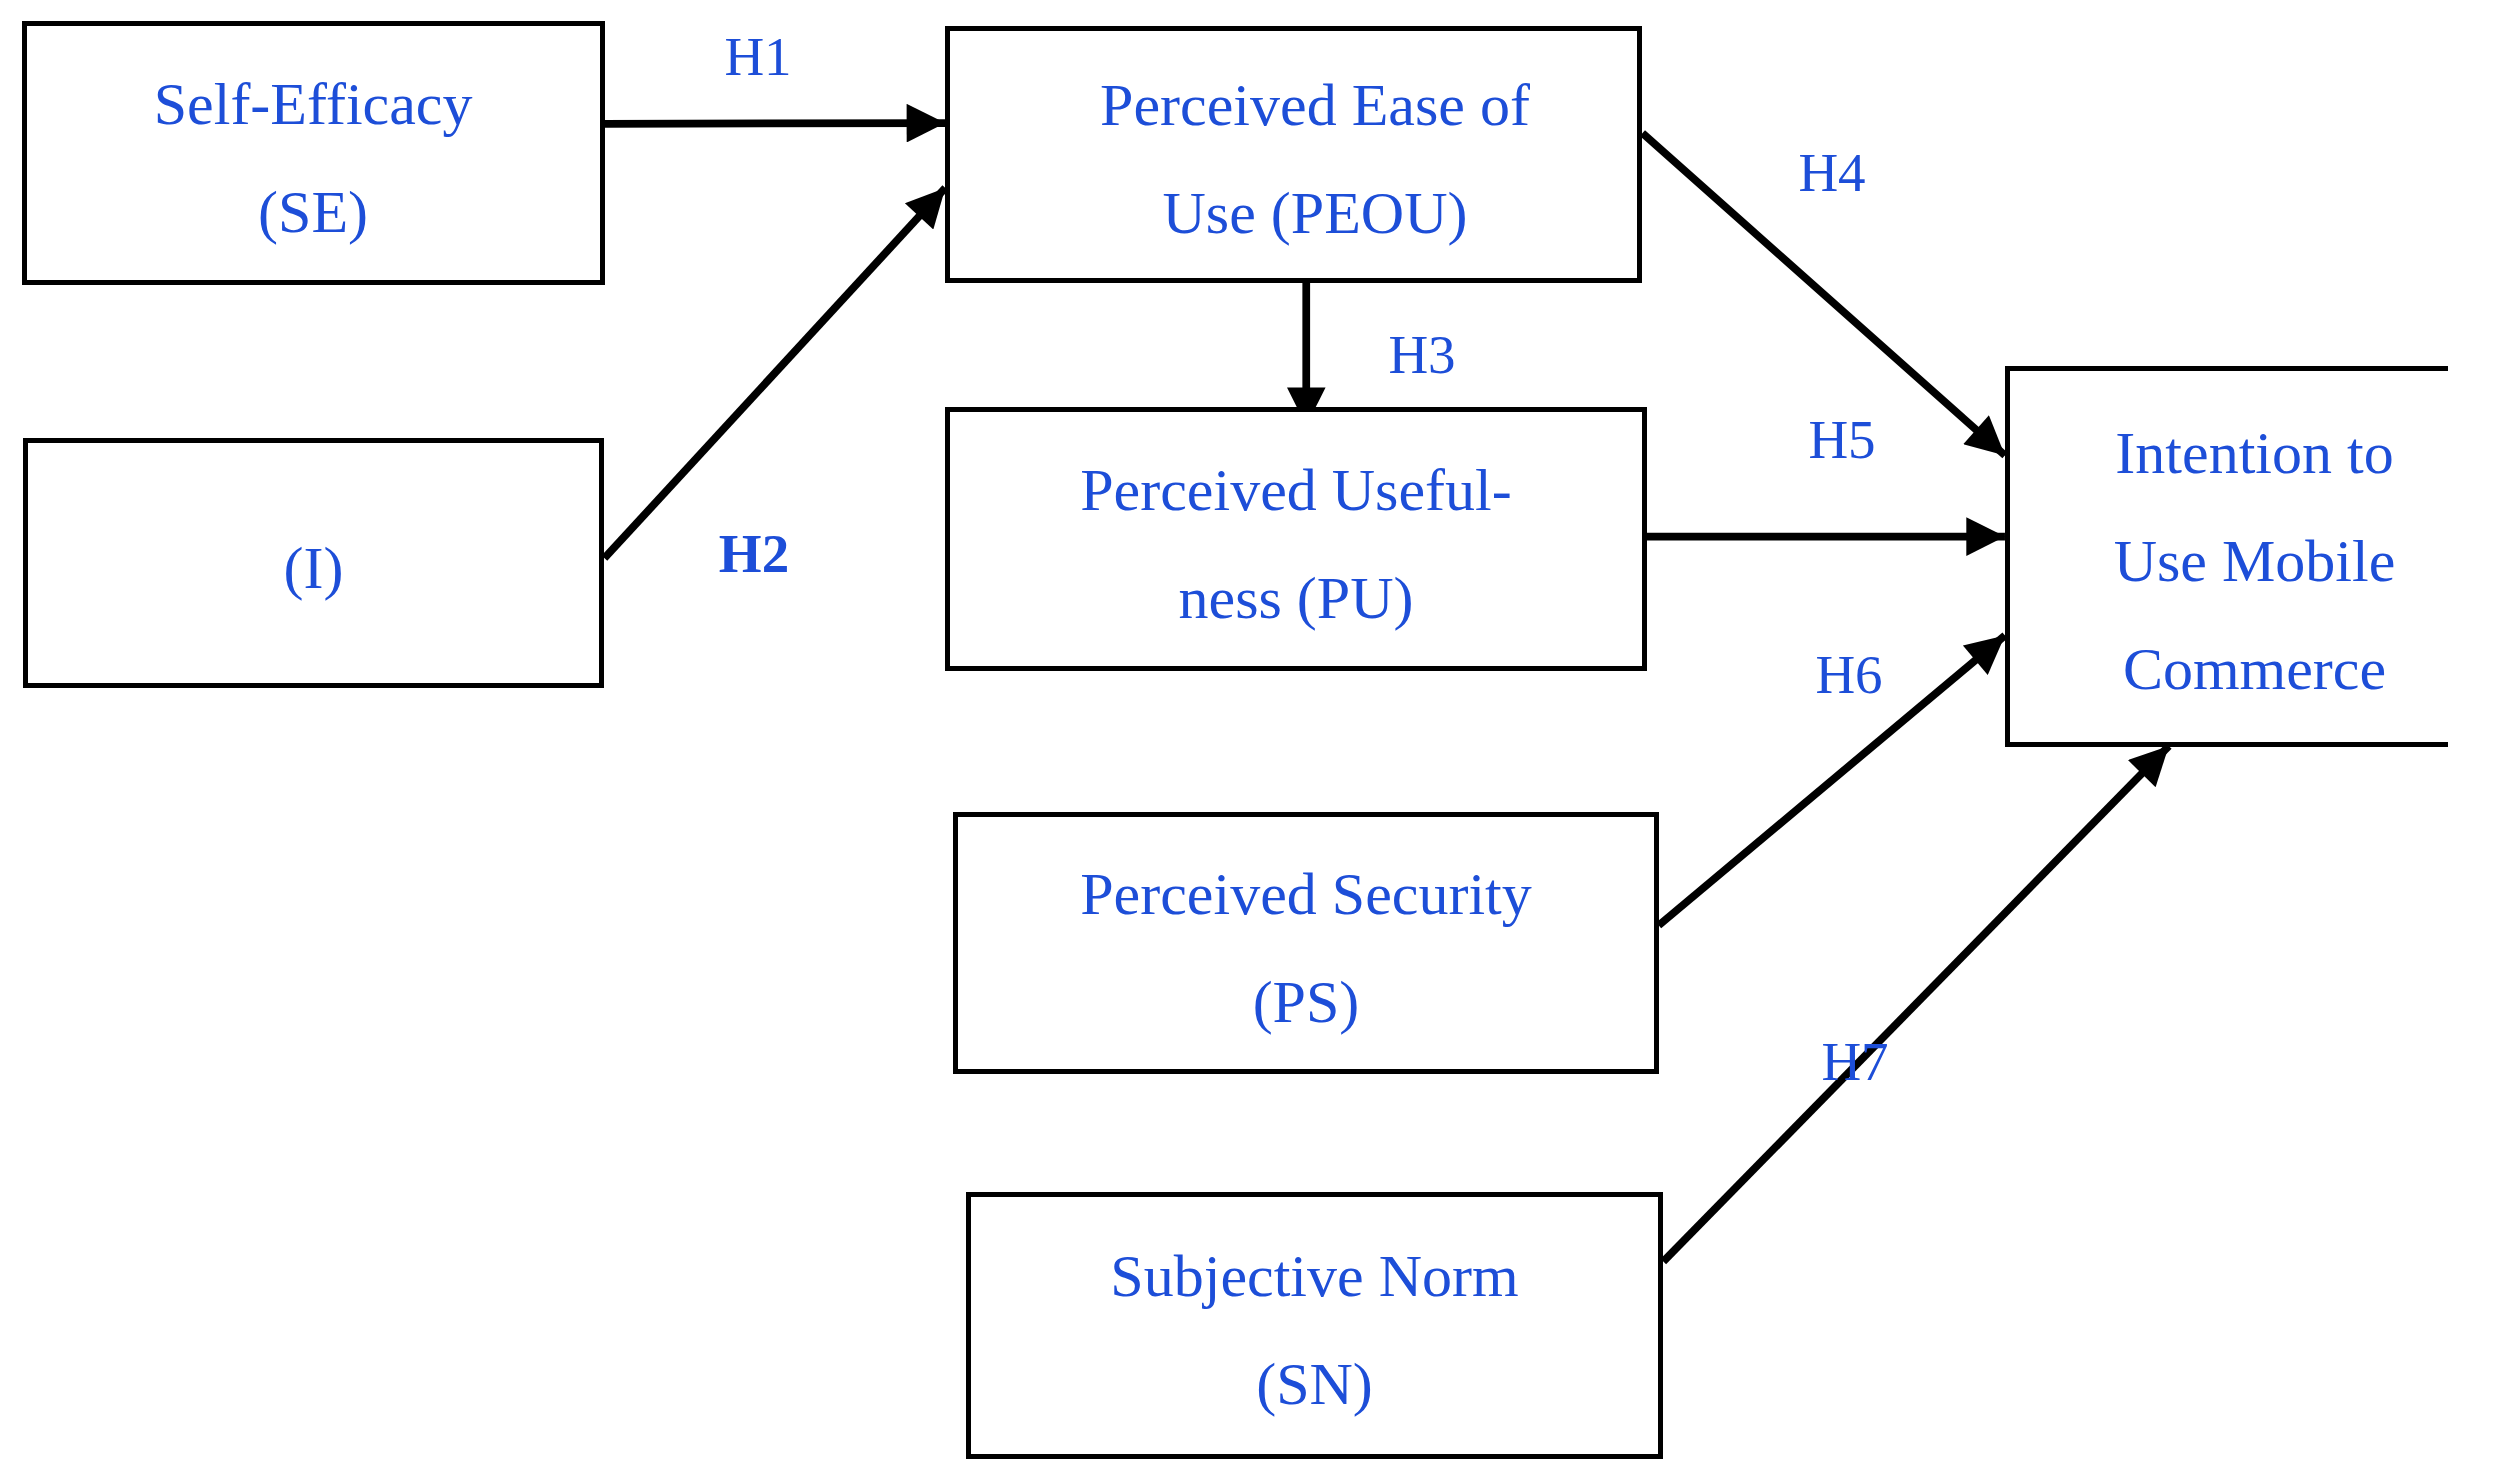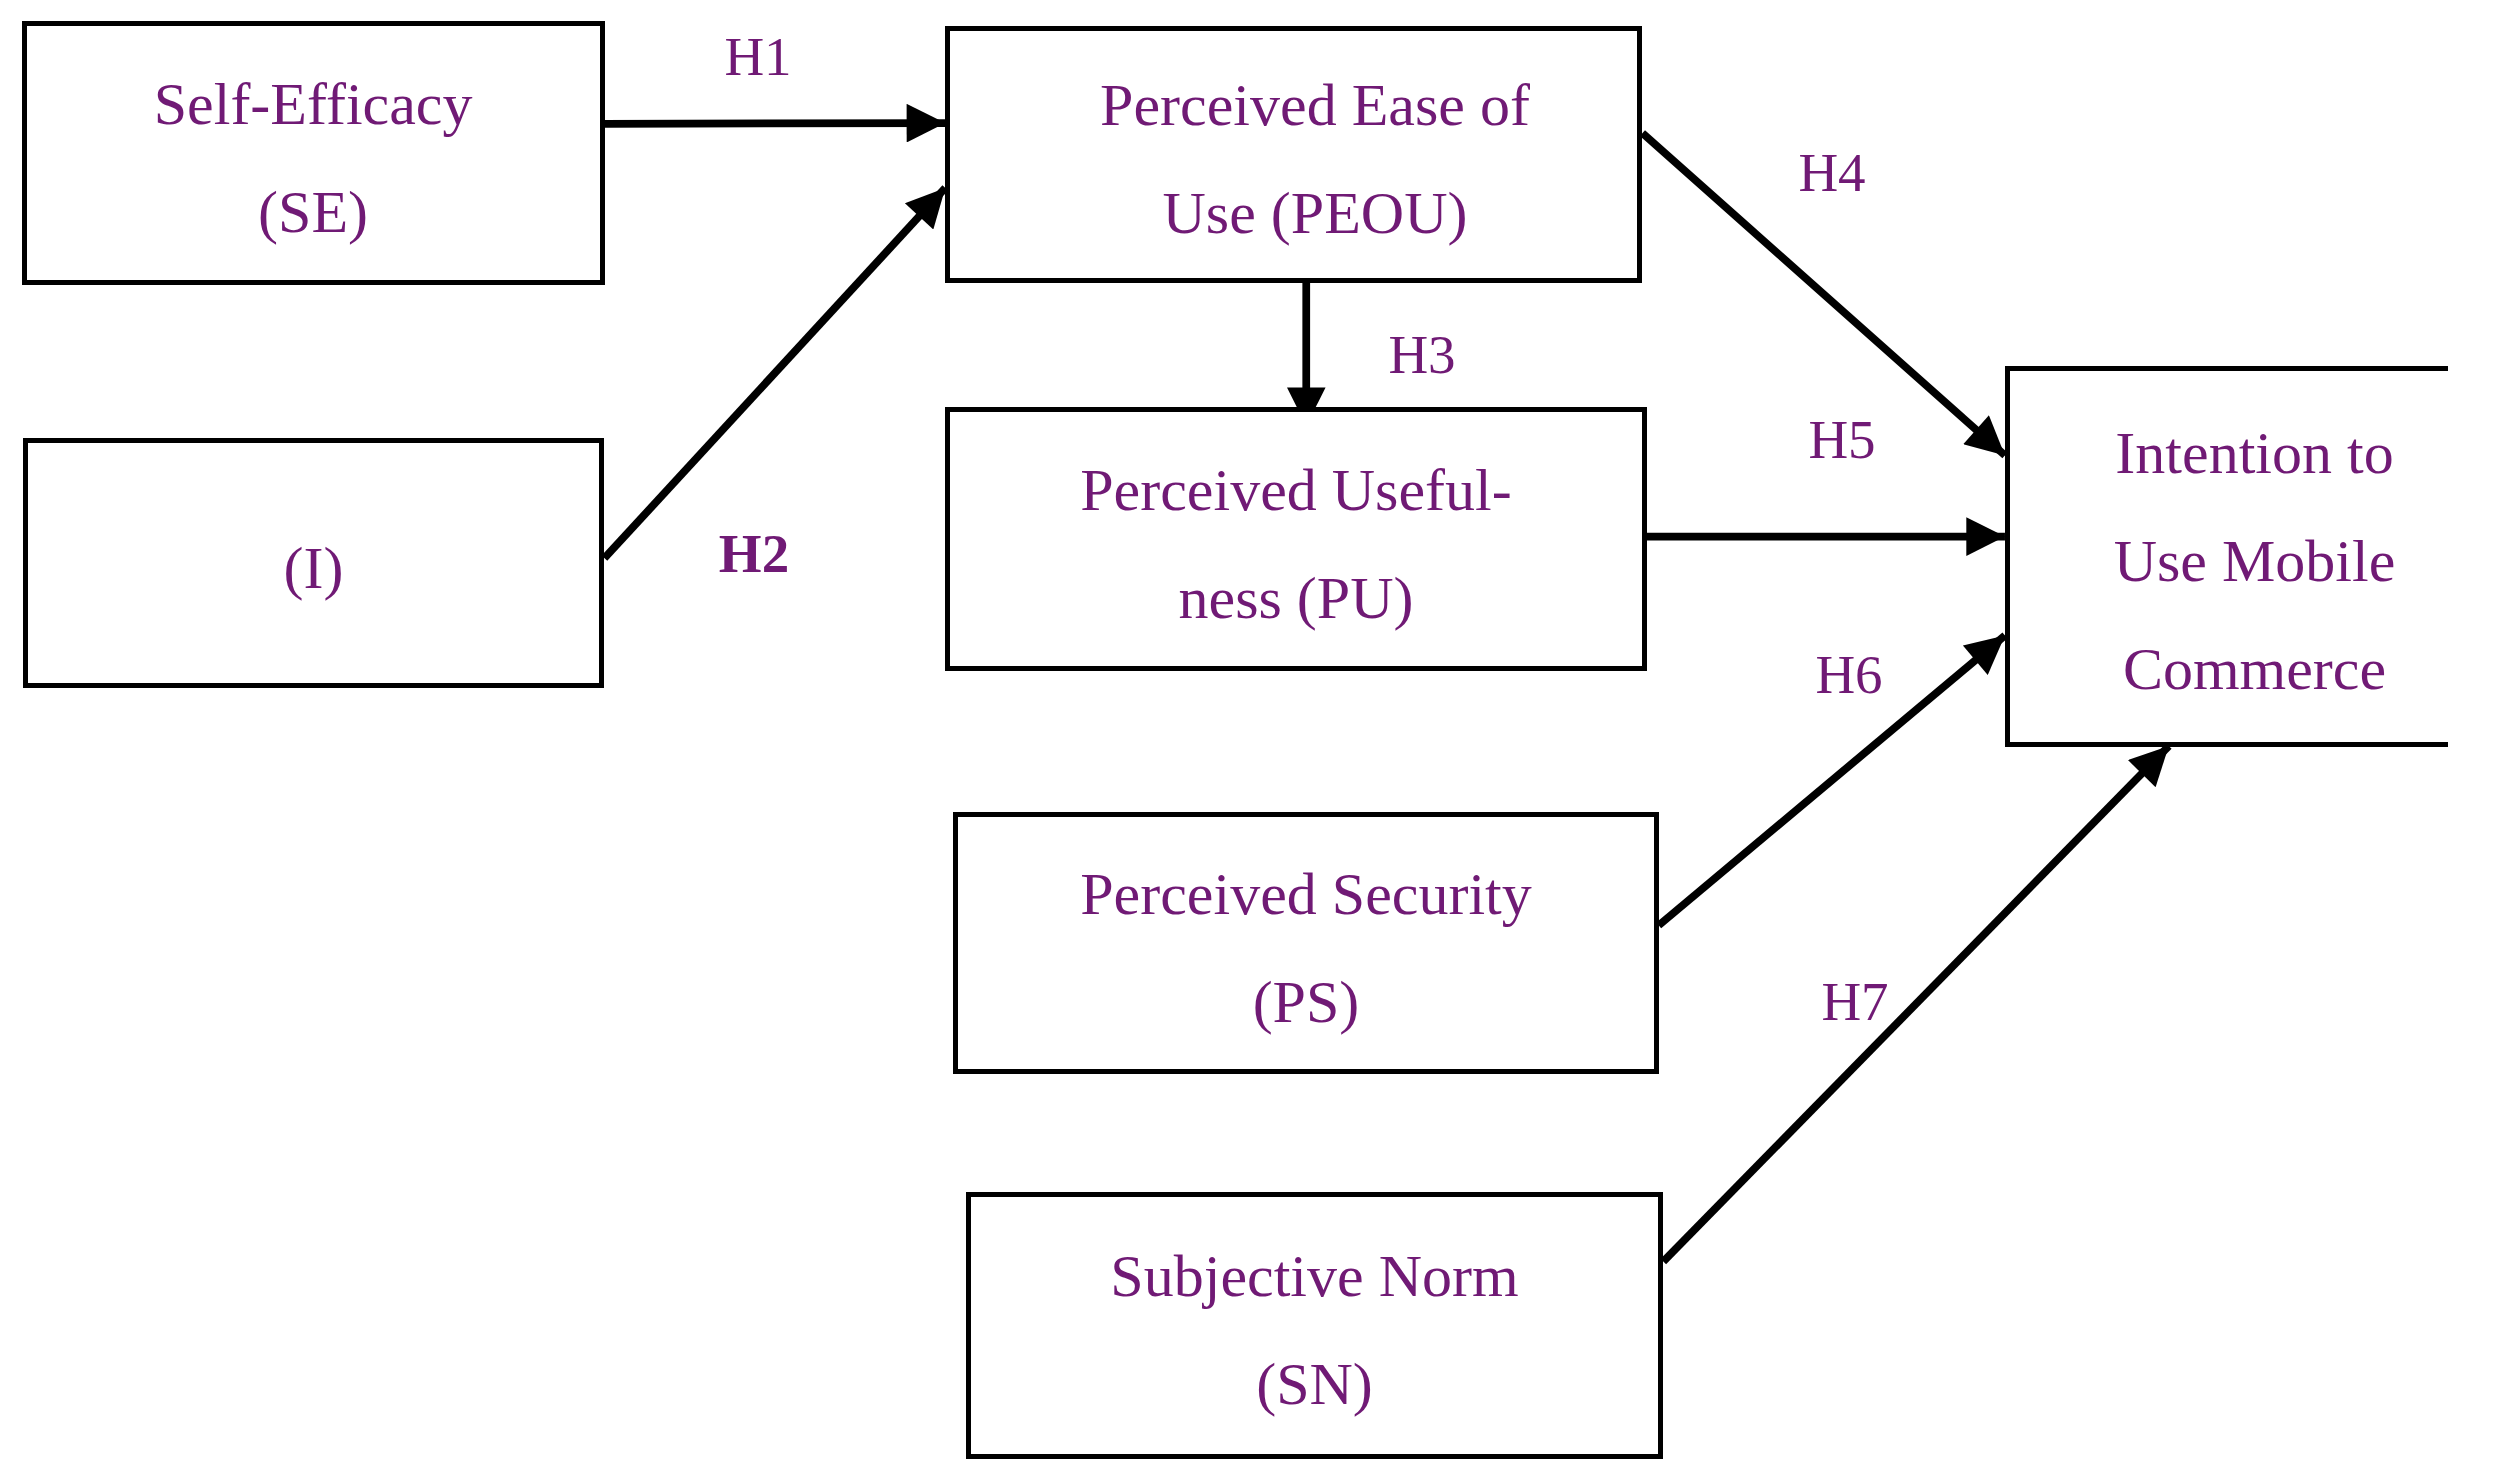--- a/index.html
+++ b/index.html
@@ -6,21 +6,21 @@
     margin: 0;
     padding: 0;
     background: #ffffff;
   }
   .canvas {
     position: relative;
     width: 2448px;
     height: 1482px;
     background: #ffffff;
     font-family: "Liberation Serif", "DejaVu Serif", serif;
-    color: #701a75;
+    color: #1d4ed8;
     overflow: hidden;
   }
   .arrows {
     position: absolute;
     left: 0;
     top: 0;
     width: 2512px;
     height: 1482px;
   }
   .arrows line {
@@ -58,21 +58,21 @@
     font-size: 55px;
     line-height: 1;
     white-space: nowrap;
   }
   .hlabel-h1 { left: 758px;  top: 56px; }
   .hlabel-h2 { left: 754px;  top: 553px; font-weight: bold; }
   .hlabel-h3 { left: 1422px; top: 354px; }
   .hlabel-h4 { left: 1832px; top: 172px; }
   .hlabel-h5 { left: 1842px; top: 439px; }
   .hlabel-h6 { left: 1849px; top: 674px; }
-  .hlabel-h7 { left: 1855px; top: 1001px; }
+  .hlabel-h7 { left: 1855px; top: 1061px; }
 </style>
 </head>
 <body>
 
 <div class="canvas">
 
   <svg class="arrows" viewBox="0 0 3250 1917" xmlns="http://www.w3.org/2000/svg">
     <defs>
       <marker id="ah" viewBox="0 0 10 10" refX="10" refY="5" markerWidth="5.5" markerHeight="5" orient="auto">
         <path d="M 0 0 L 10 5 L 0 10 z" fill="#000000"></path>

